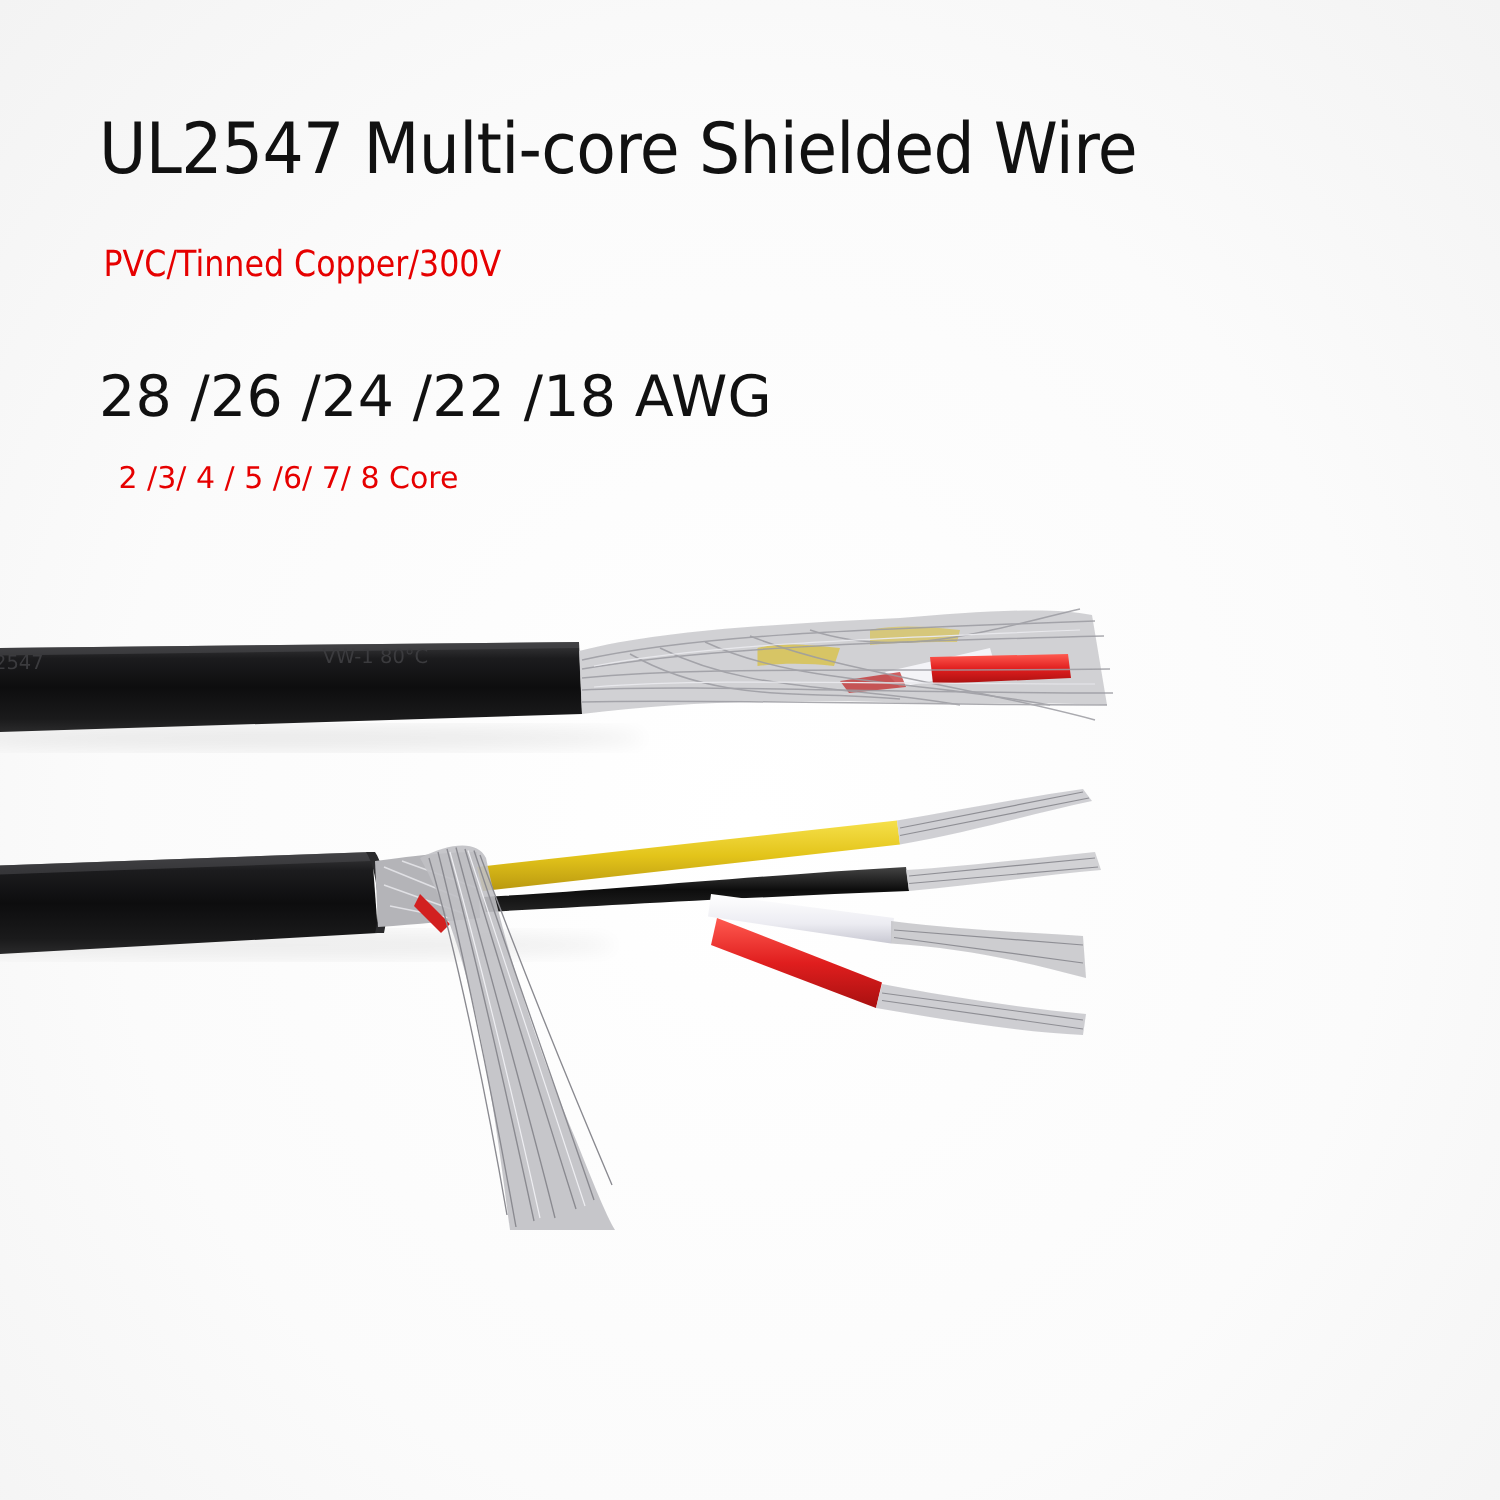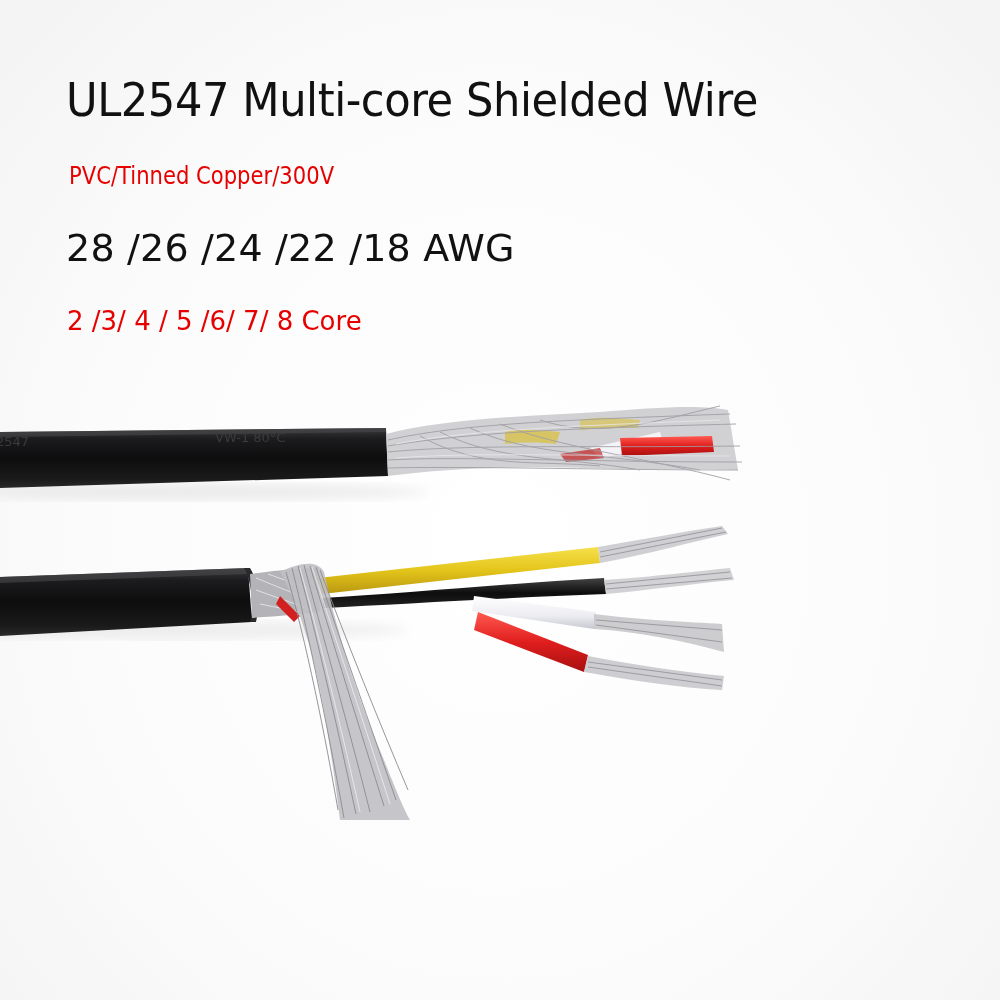--- a/index.html
+++ b/index.html
@@ -17,27 +17,27 @@
     font-size: 47px; font-weight: normal; color: #111111;
     letter-spacing: -0.5px; white-space: nowrap;
     transform: scaleX(0.92); transform-origin: left top;
   }
   .subline {
     position: absolute; left: 69px; top: 162px;
     font-size: 24px; color: #e60000; white-space: nowrap;
     transform: scaleX(0.88); transform-origin: left top;
   }
   .awg {
-    position: absolute; left: 66px; top: 226px;
+    position: absolute; left: 66px; top: 242px;
     font-size: 38px; color: #111111; white-space: nowrap;
     letter-spacing: 0.2px;
   }
   .cores {
-    position: absolute; left: 67px; top: 306px;
-    font-size: 26px; color: #e60000; white-space: nowrap;
+    position: absolute; left: 79px; top: 306px;
+    font-size: 20px; color: #e60000; white-space: nowrap;
   }
   .photo { position: absolute; left: 0; top: 0; width: 1000px; height: 1000px; }
 </style>
 </head>
 <body>
 
 <div class="bg"></div>
 
 <svg class="photo" viewBox="0 0 1000 1000">
   <defs>

